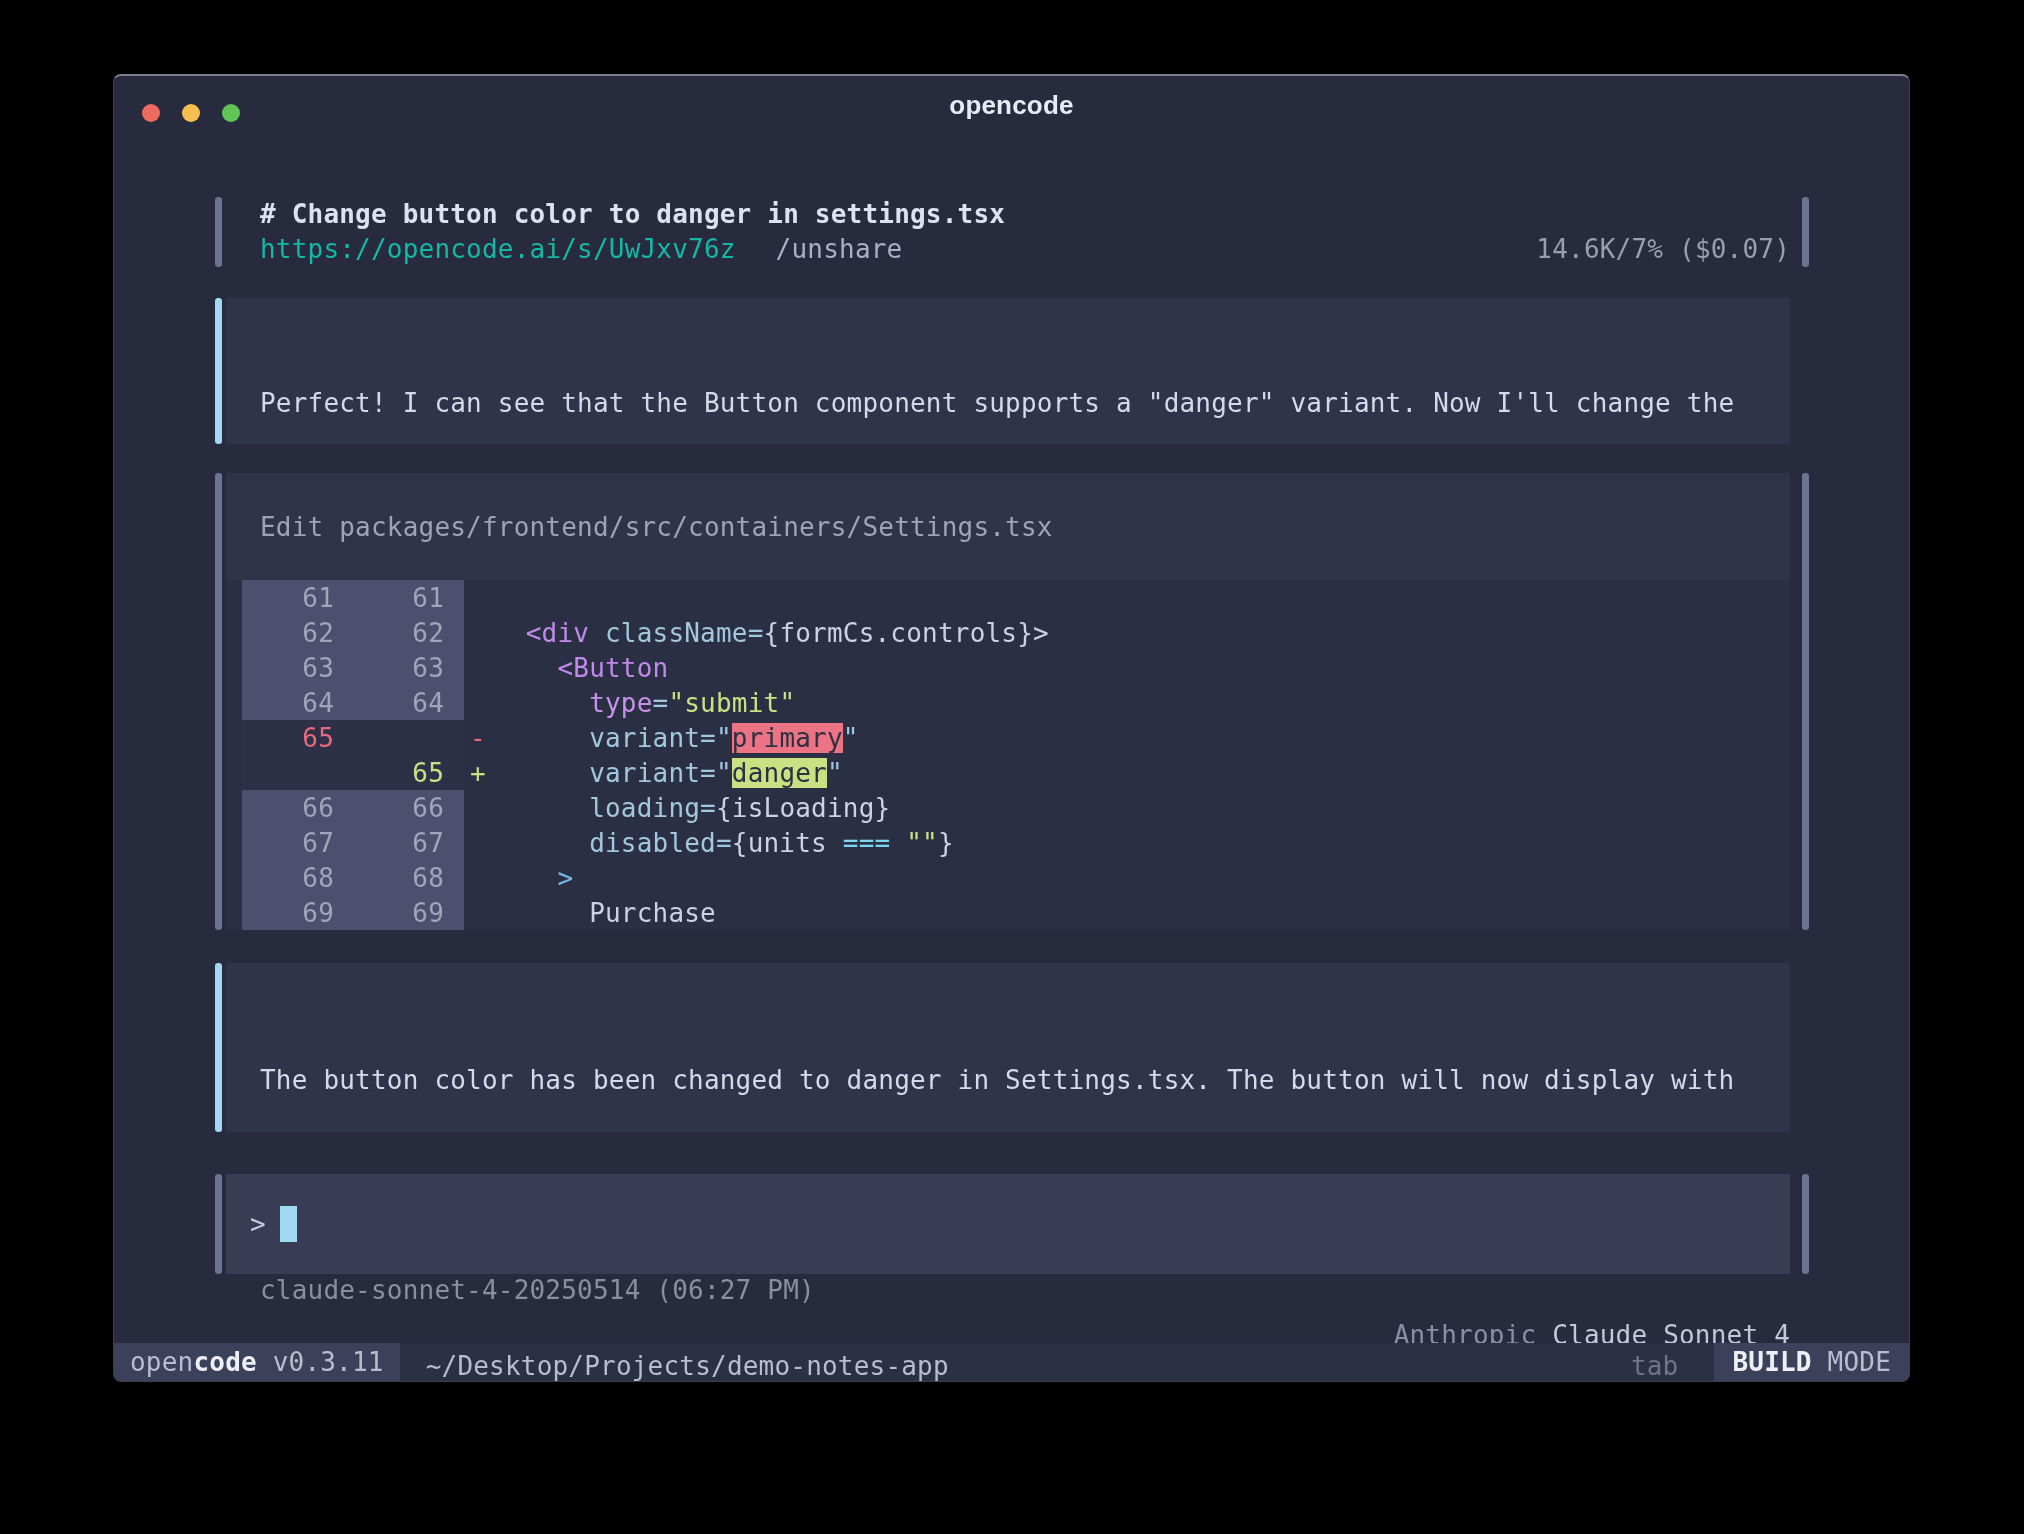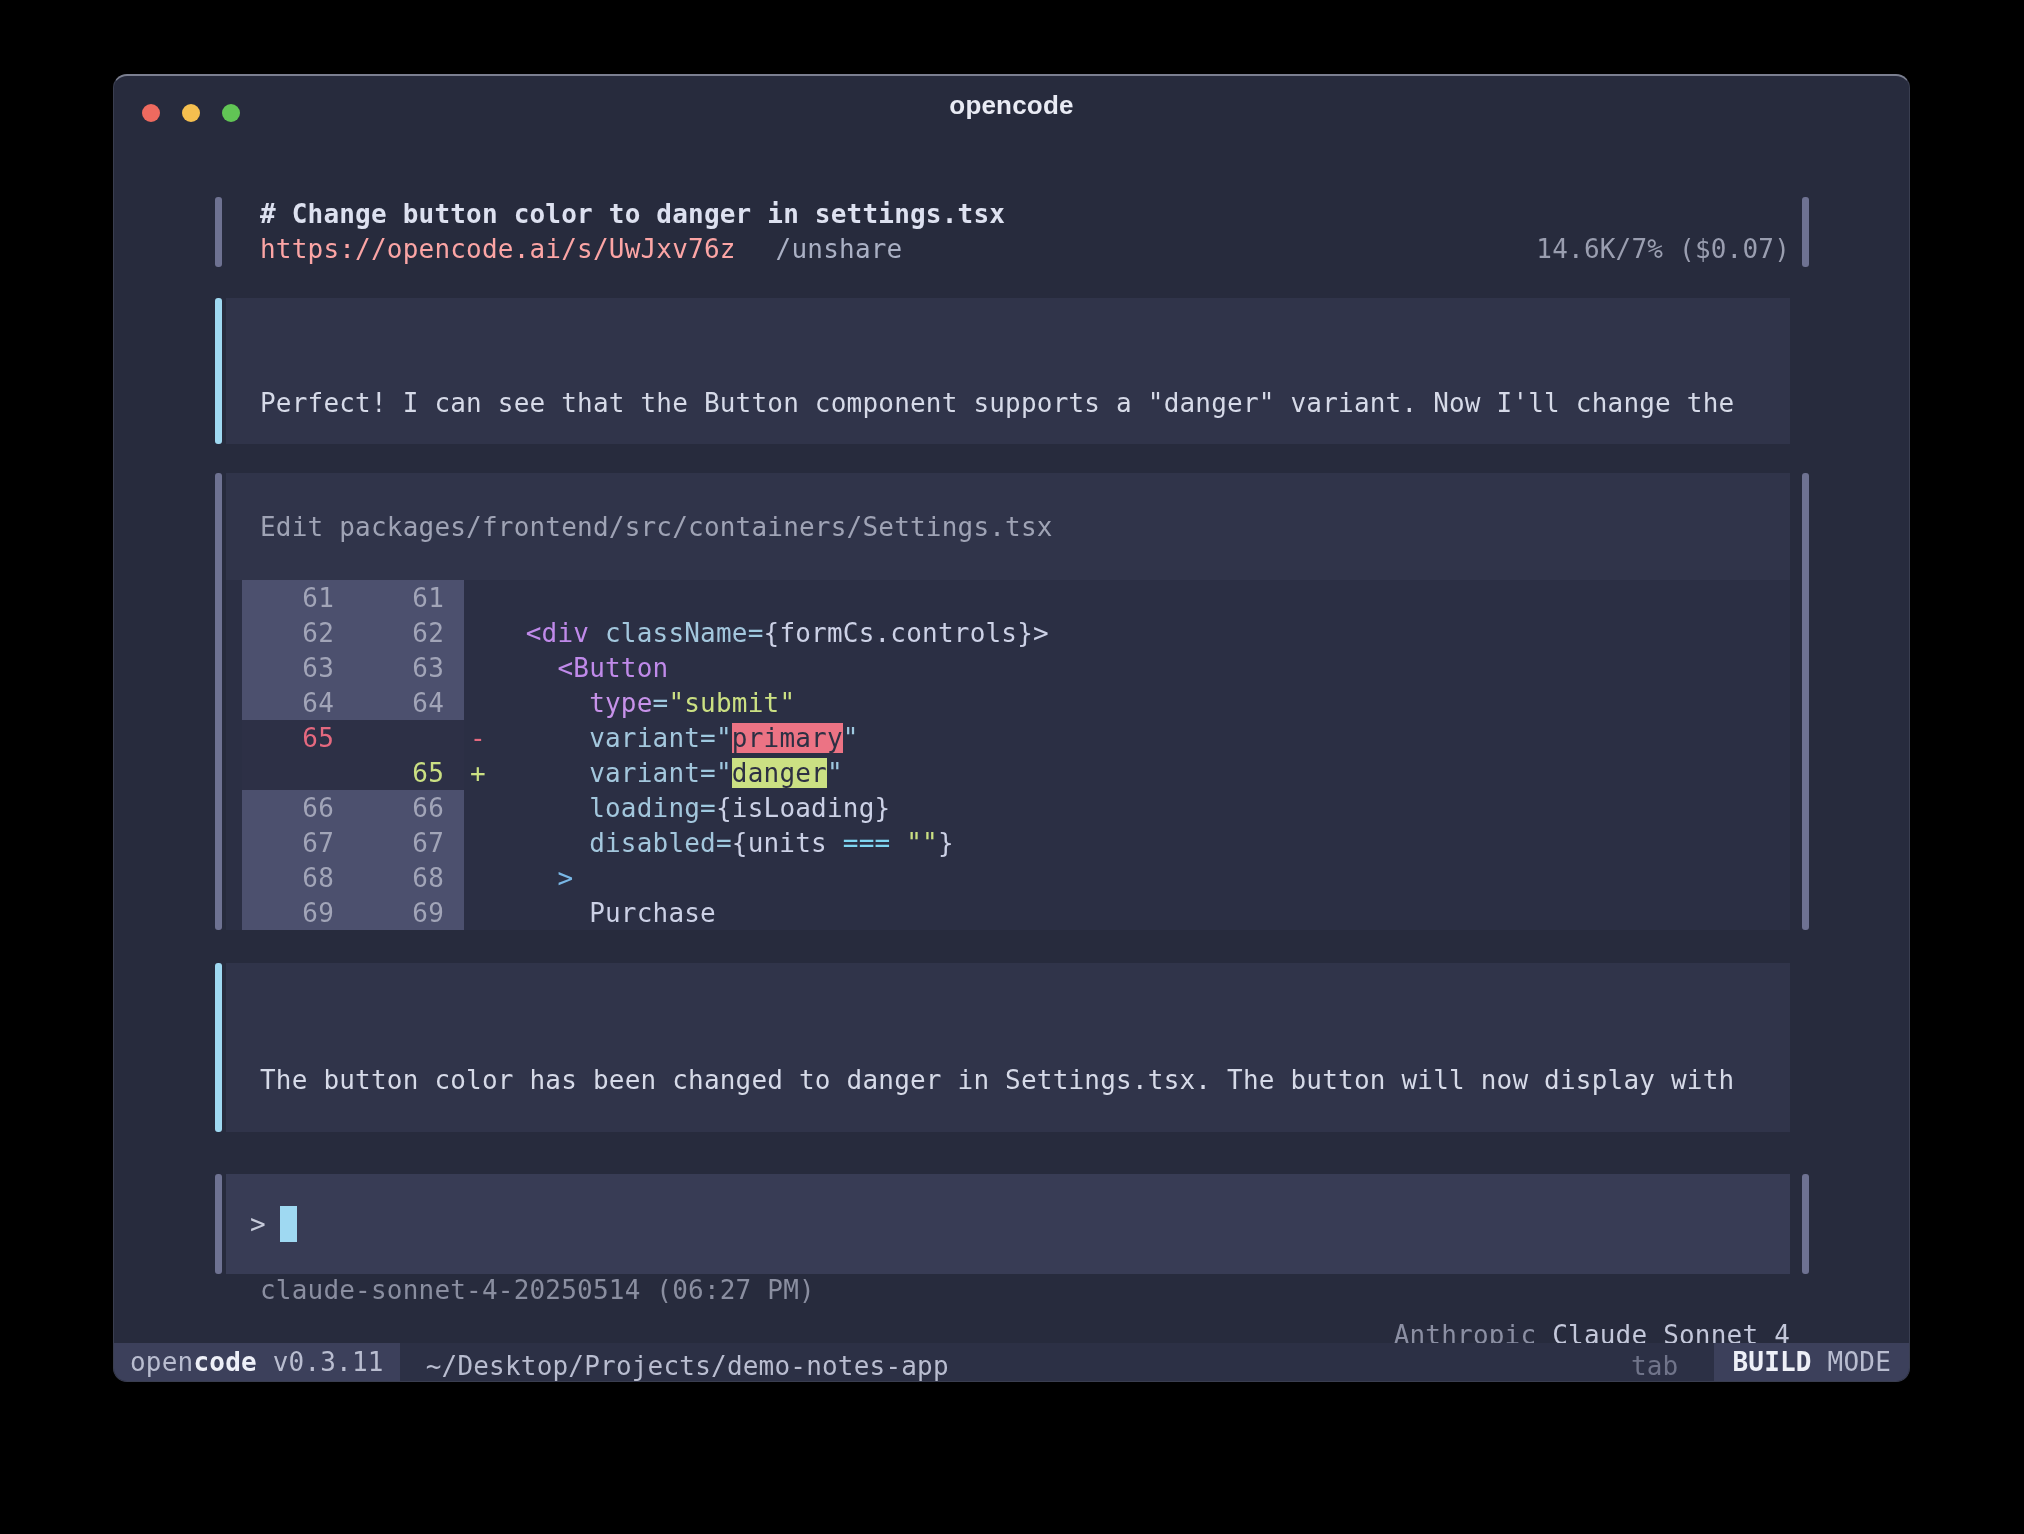--- a/index.html
+++ b/index.html
@@ -1,41 +1,41 @@
 <!DOCTYPE html>
 <html style="--accent: #9fd9f2; --del: #ec7384; --add: #cbe083;"><head>
 <meta charset="utf-8">
 <style>
   * { margin:0; padding:0; box-sizing:border-box; }
   html,body { background:#000; width:2024px; height:1534px; }
   body { font-family:"DejaVu Sans Mono", monospace; font-size:26px; letter-spacing:.2px; }
 
   .window {
     position:absolute; left:113px; top:74px; width:1797px; height:1308px;
-    background:#272b3d; border-radius:14px; overflow:hidden;
+    background:#272b3d; border-radius:8px; overflow:hidden;
     border:1px solid #3a3e50; border-top:2px solid #7b7f90;
   }
 
   
   .titlebar { position:absolute; left:0; top:0; right:0; height:58px; }
   .lights { position:absolute; left:28px; top:28px; display:flex; gap:22px; }
   .light { width:18px; height:18px; border-radius:50%; }
   .win-title { position:absolute; left:0; right:0; top:0; height:58px; line-height:58px;
     text-align:center; font-family:"Liberation Sans", sans-serif; font-weight:bold;
     font-size:26px; color:#e9ebf4; }
 
   
   .rail { position:absolute; width:7px; border-radius:3px; background:#6e7292; }
   .rail.cyan { background:var(--accent); }
 
   
   .sess { position:absolute; left:146px; top:121px; width:1530px; height:70px; }
   .sess-title { font-weight:bold; color:#dde1f0; line-height:35px; white-space:pre; }
   .sess-sub { display:flex; line-height:35px; white-space:pre; }
-  .sess-url { color:#fca5a5; }
+  .sess-url { color:#14b8a6; }
   .sess-share { color:#aab0c4; margin-left:40px; }
   .sess-stats { margin-left:auto; color:#9a9eb0; }
 
   
   .msg { position:absolute; left:112px; width:1564px; background:#30344a;
     padding:18px 0 0 34px; line-height:35px; white-space:pre; color:#d6dae8; }
   .msg .model { color:#8a8ea0; }
 
   
   .edit { position:absolute; left:112px; top:397px; width:1564px; height:457px; background:#30344a; }

